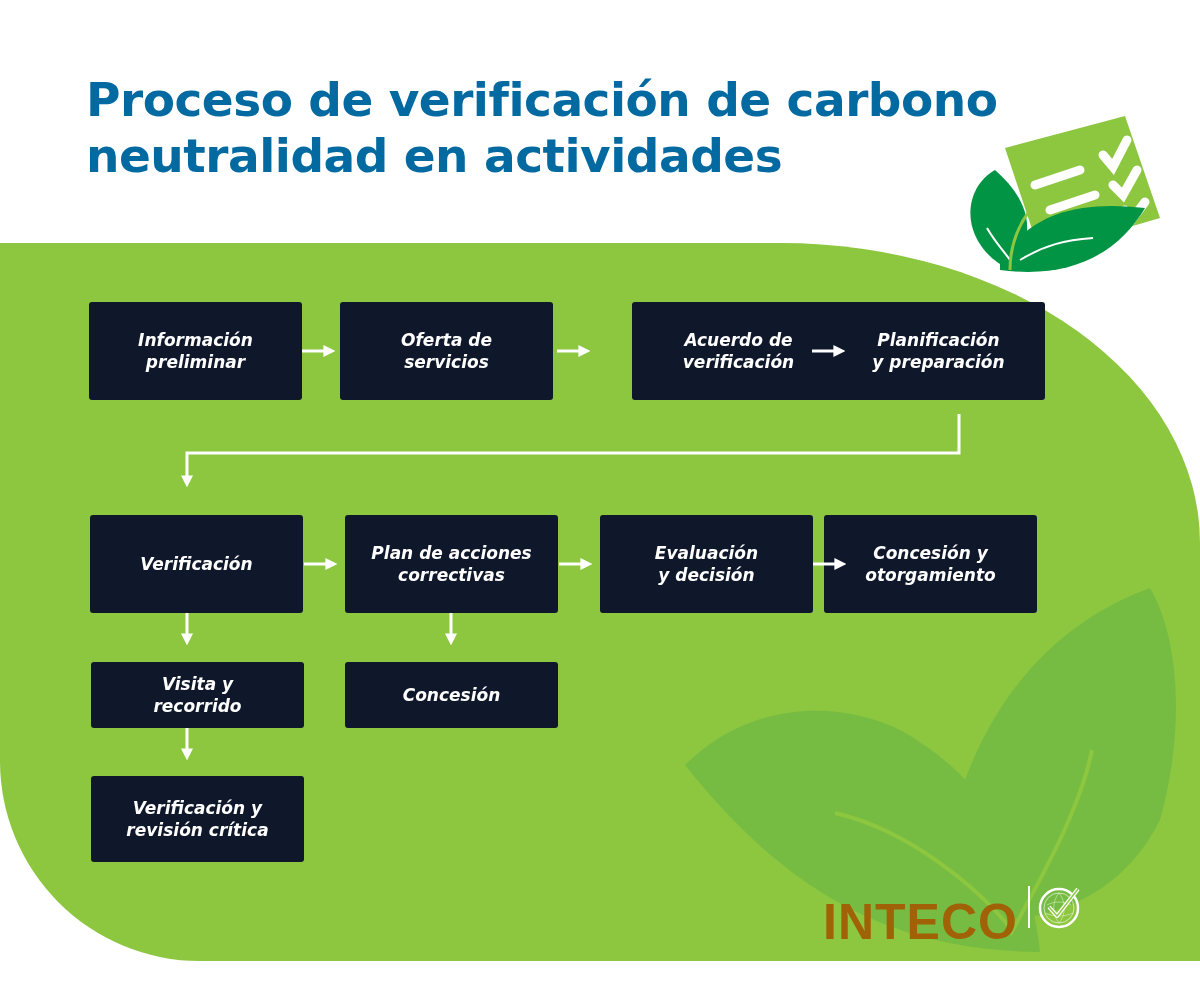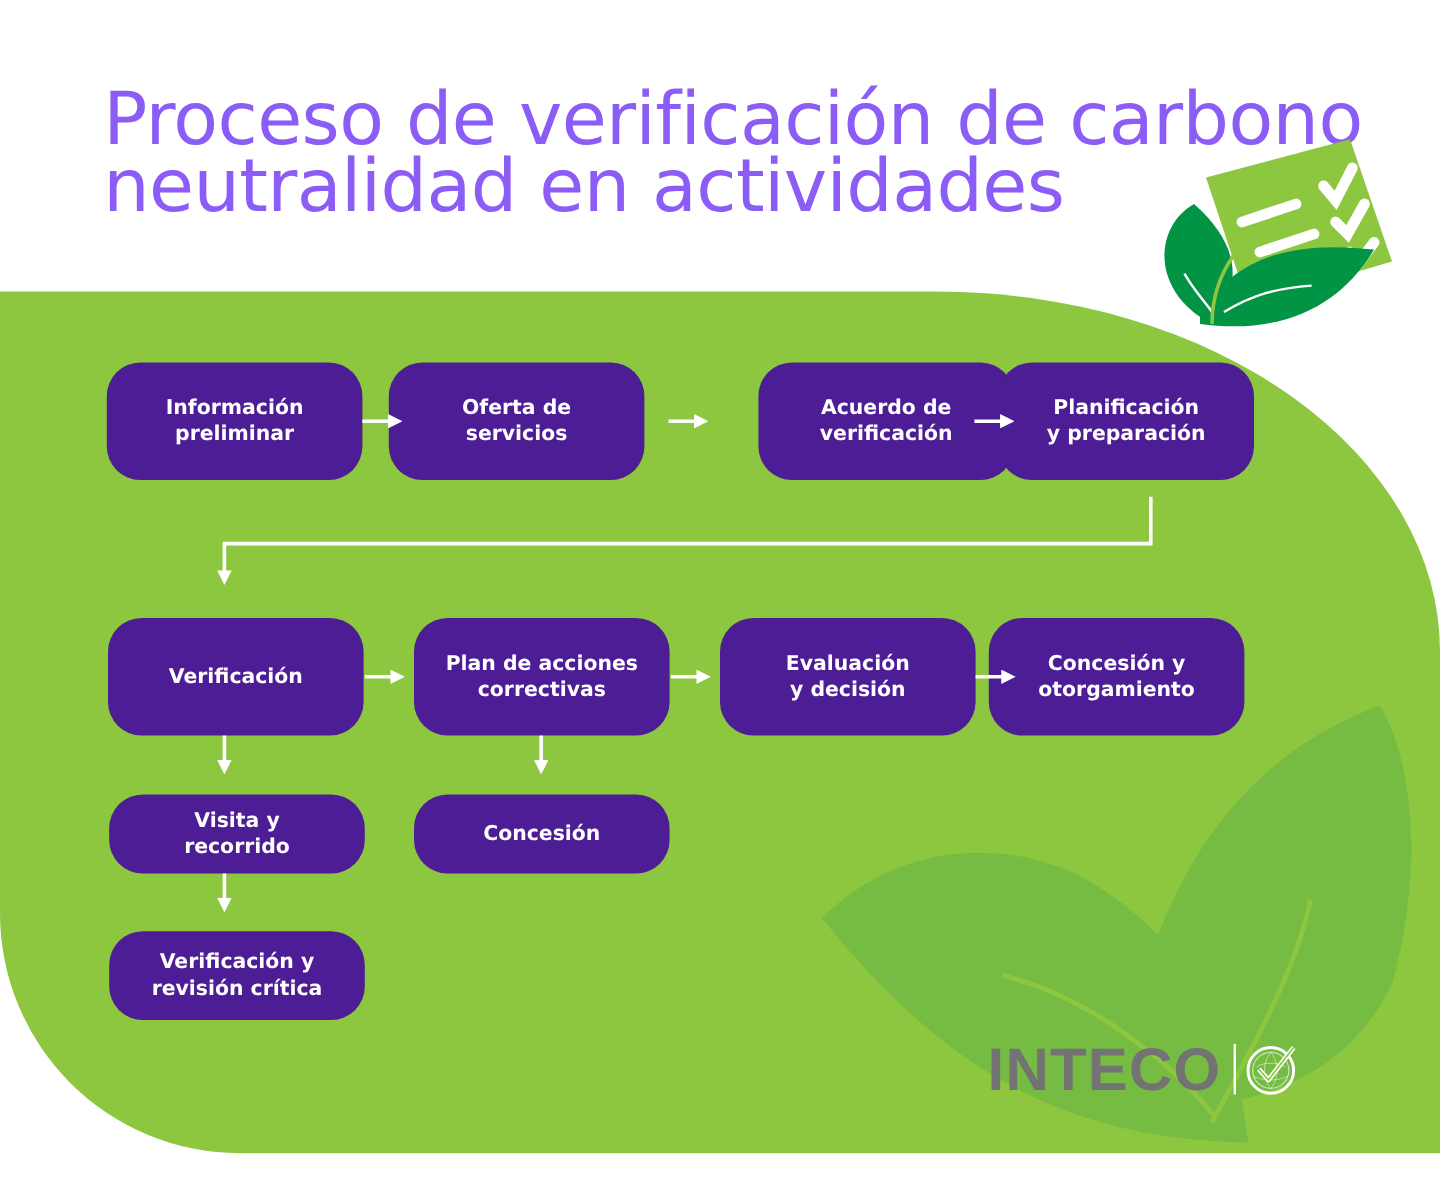--- a/index.html
+++ b/index.html
@@ -3,43 +3,43 @@
 <meta charset="utf-8">
 <style>
   html, body { margin: 0; padding: 0; }
   body {
     width: 1200px; height: 992px; position: relative; overflow: hidden;
     background: #ffffff;
     font-family: "DejaVu Sans", "Liberation Sans", sans-serif;
   }
   .title {
     position: absolute; left: 86px; top: 72px; margin: 0;
-    color: #8b5cf6; font-weight: normal; font-size: 61px; line-height: 56px;
+    color: #0369a1; font-weight: bold; font-size: 47px; line-height: 56px;
     letter-spacing: -0.5px;
   }
   .bg-shape {
     position: absolute; left: 0; top: 243px; width: 1200px; height: 718px;
     background: #8dc63f;
     border-top-right-radius: 420px 300px;
     border-bottom-left-radius: 200px 200px;
   }
   .watermark { position: absolute; left: 660px; top: 580px; }
   .doc-icon { position: absolute; left: 955px; top: 110px; }
   .box {
-    position: absolute; background: #4c1d95; color: #ffffff;
-    border-radius: 28px; display: flex; align-items: center; justify-content: center;
+    position: absolute; background: #0f172a; color: #ffffff;
+    border-radius: 3px; display: flex; align-items: center; justify-content: center;
     text-align: center; font-weight: bold; font-size: 17px; line-height: 22px;
-    box-sizing: border-box; padding: 0 10px; white-space: pre-line;
+    box-sizing: border-box; padding: 0 10px; white-space: pre-line; font-style: italic;
   }
   .box.big { width: 213px; height: 98px; }
   .box.small { width: 213px; height: 66px; }
-  .box.mid { width: 213px; height: 74px; }
+  .box.mid { width: 213px; height: 86px; }
   .arrow { position: absolute; }
   .logo { position: absolute; left: 823px; top: 862px; display: flex; align-items: center; }
-  .logo-text { color: #737373; font-weight: bold; font-size: 50px; letter-spacing: 1px; font-family: "Liberation Sans", sans-serif; }
+  .logo-text { color: #a16207; font-weight: bold; font-size: 50px; letter-spacing: 1px; font-family: "Liberation Sans", sans-serif; margin-top: 31px; }
   .logo-sep { width: 2px; height: 42px; background: #ffffff; margin: 0 8px 0 10px; }
 </style>
 </head>
 <body>
 
 <h1 class="title" style="white-space: pre-line;">Proceso de verificación de carbono
 neutralidad en actividades</h1>
 
 <svg class="doc-icon" width="215" height="175" viewBox="0 0 215 175">
   <polygon points="55,30 175,-2 210,100 90,135" fill="#8dc63f" transform="translate(-5,8)"></polygon>
@@ -61,21 +61,21 @@
 
 <svg class="watermark" width="540" height="380" viewBox="0 0 540 380">
   <path d="M25,185 C90,120 180,120 240,150 C330,200 370,280 380,372 C250,370 140,330 25,185 Z" fill="#76bc43"></path>
   <path d="M305,200 C350,80 430,30 490,8 C520,60 525,150 500,240 C470,300 420,330 355,340 C330,290 320,250 305,200 Z" fill="#76bc43"></path>
   <path d="M175,233 C250,250 320,310 352,350" stroke="#8dc63f" stroke-width="4" fill="none"></path>
   <path d="M350,355 C380,300 420,230 432,170" stroke="#8dc63f" stroke-width="4" fill="none"></path>
 </svg>
 
 <div class="box big" style="left:89px; top:302px;">Información
 preliminar</div>
-<div class="box big" style="left:324px; top:302px;text-align:center;">Oferta de
+<div class="box big" style="left:340px; top:302px;text-align:center;">Oferta de
 servicios</div>
 <div class="box big" style="left:632px; top:302px;">Acuerdo de
 verificación</div>
 <div class="box big" style="left:832px; top:302px;">Planificación
 y preparación</div>
 
 <div class="box big" style="left:90px; top:515px;">Verificación</div>
 <div class="box big" style="left:345px; top:515px;">Plan de acciones
 correctivas</div>
 <div class="box big" style="left:600px; top:515px;">Evaluación

